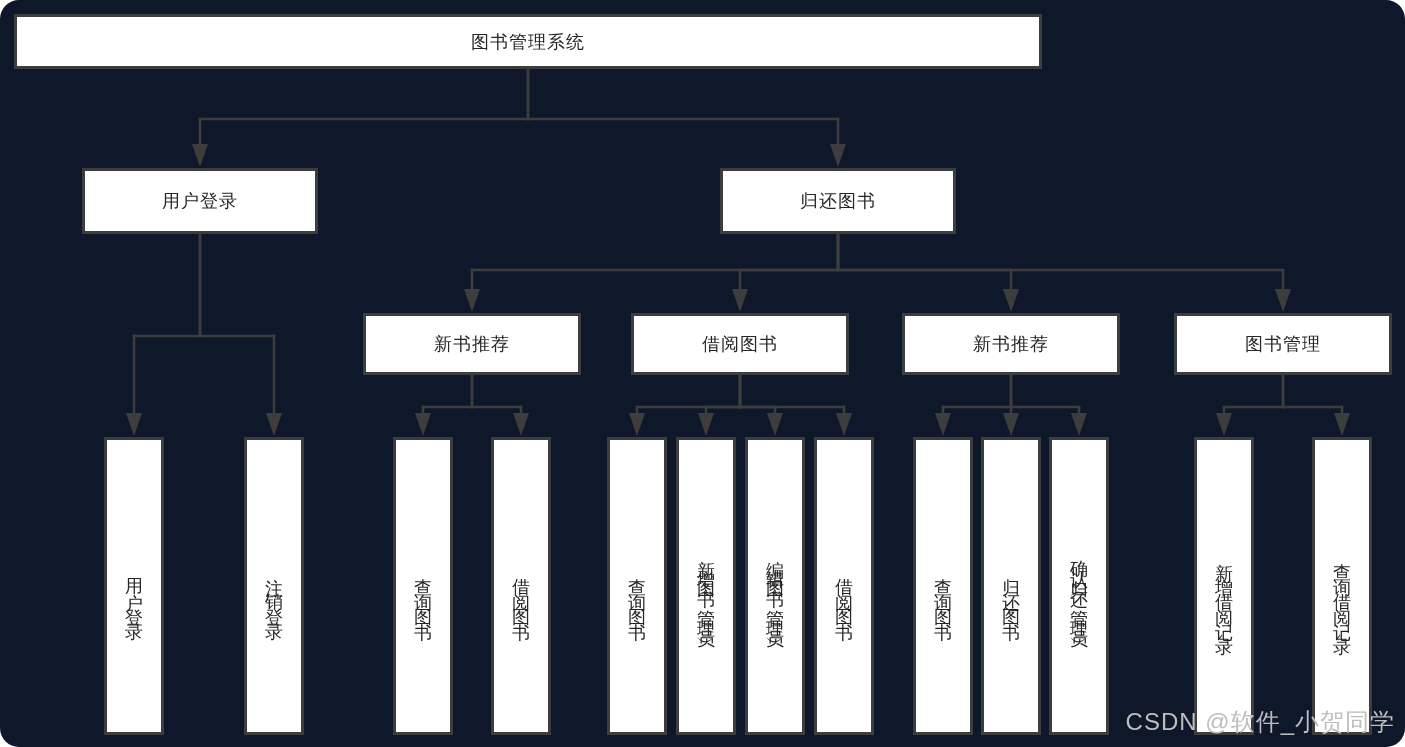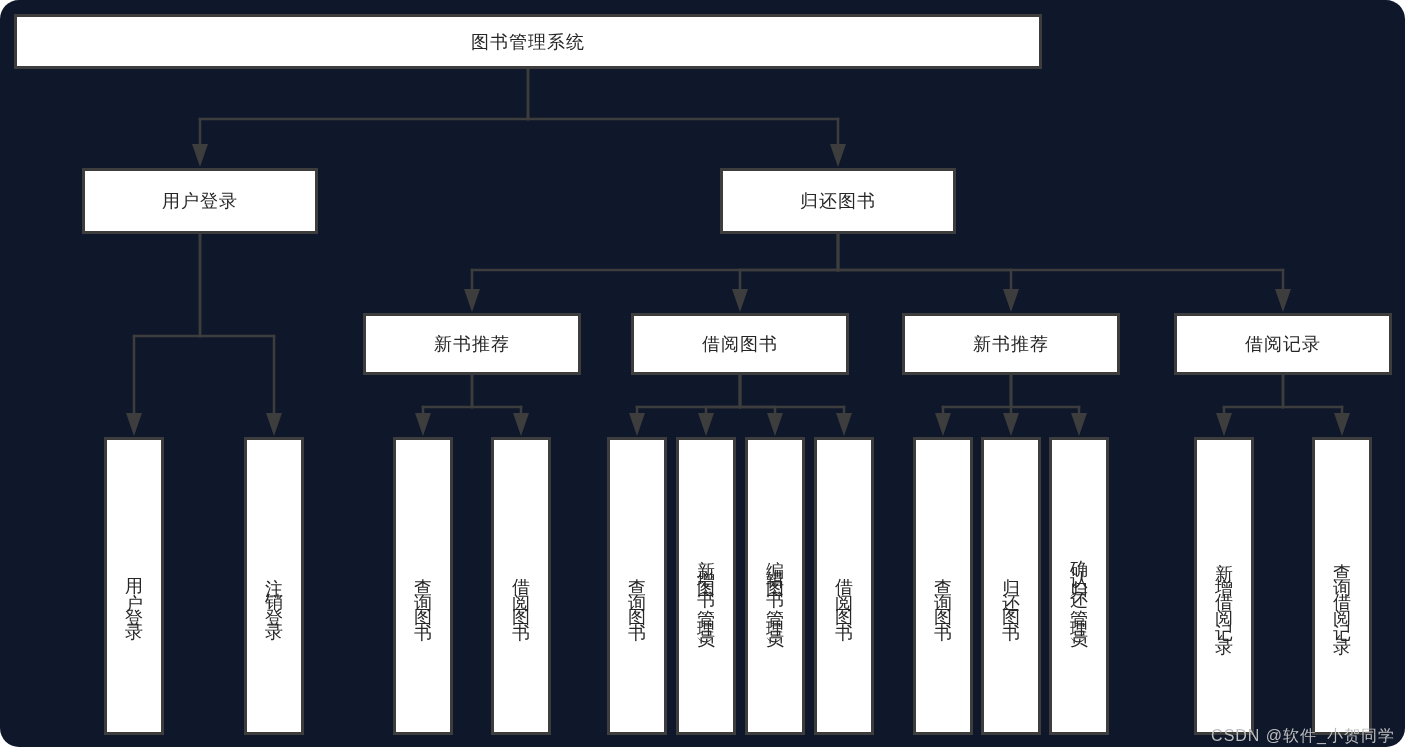--- a/index.html
+++ b/index.html
@@ -33,23 +33,23 @@
     white-space: nowrap;
   }
   .hbox .lbl { letter-spacing: 1px; }
   .vbox .lbl {
     writing-mode: vertical-rl;
     line-height: 1;
   }
   #watermark {
     position: absolute;
     right: 10px;
-    bottom: 0;
+    bottom: 9px;
     z-index: 2;
-    font-size: 16px;
+    font-size: 24px;
     color: #bdbdbd;
     letter-spacing: 1px;
     white-space: nowrap;
   }
 </style>
 </head>
 <body>
 
 <div id="diagram">
 
@@ -146,21 +146,21 @@
   <div class="node hbox" id="n-recommend" style="left:363px;top:313px;width:218px;height:62px">
     <span class="lbl">新书推荐</span>
   </div>
   <div class="node hbox" id="n-borrow" style="left:631px;top:313px;width:218px;height:62px">
     <span class="lbl">借阅图书</span>
   </div>
   <div class="node hbox" id="n-current" style="left:902px;top:313px;width:218px;height:62px">
     <span class="lbl">新书推荐</span>
   </div>
   <div class="node hbox" id="n-records" style="left:1174px;top:313px;width:218px;height:62px">
-    <span class="lbl">借阅记录</span>
+    <span class="lbl">图书管理</span>
   </div>
 
   <div class="node vbox" style="left:104px;top:437px;width:60px;height:298px">
     <span class="lbl" style="letter-spacing: 15px; margin-bottom: -15px;">用户登录</span>
   </div>
   <div class="node vbox" style="left:244px;top:437px;width:60px;height:298px">
     <span class="lbl" style="letter-spacing: 15px; margin-bottom: -15px;">注销登录</span>
   </div>
 
   <div class="node vbox" style="left:393px;top:437px;width:60px;height:298px">

